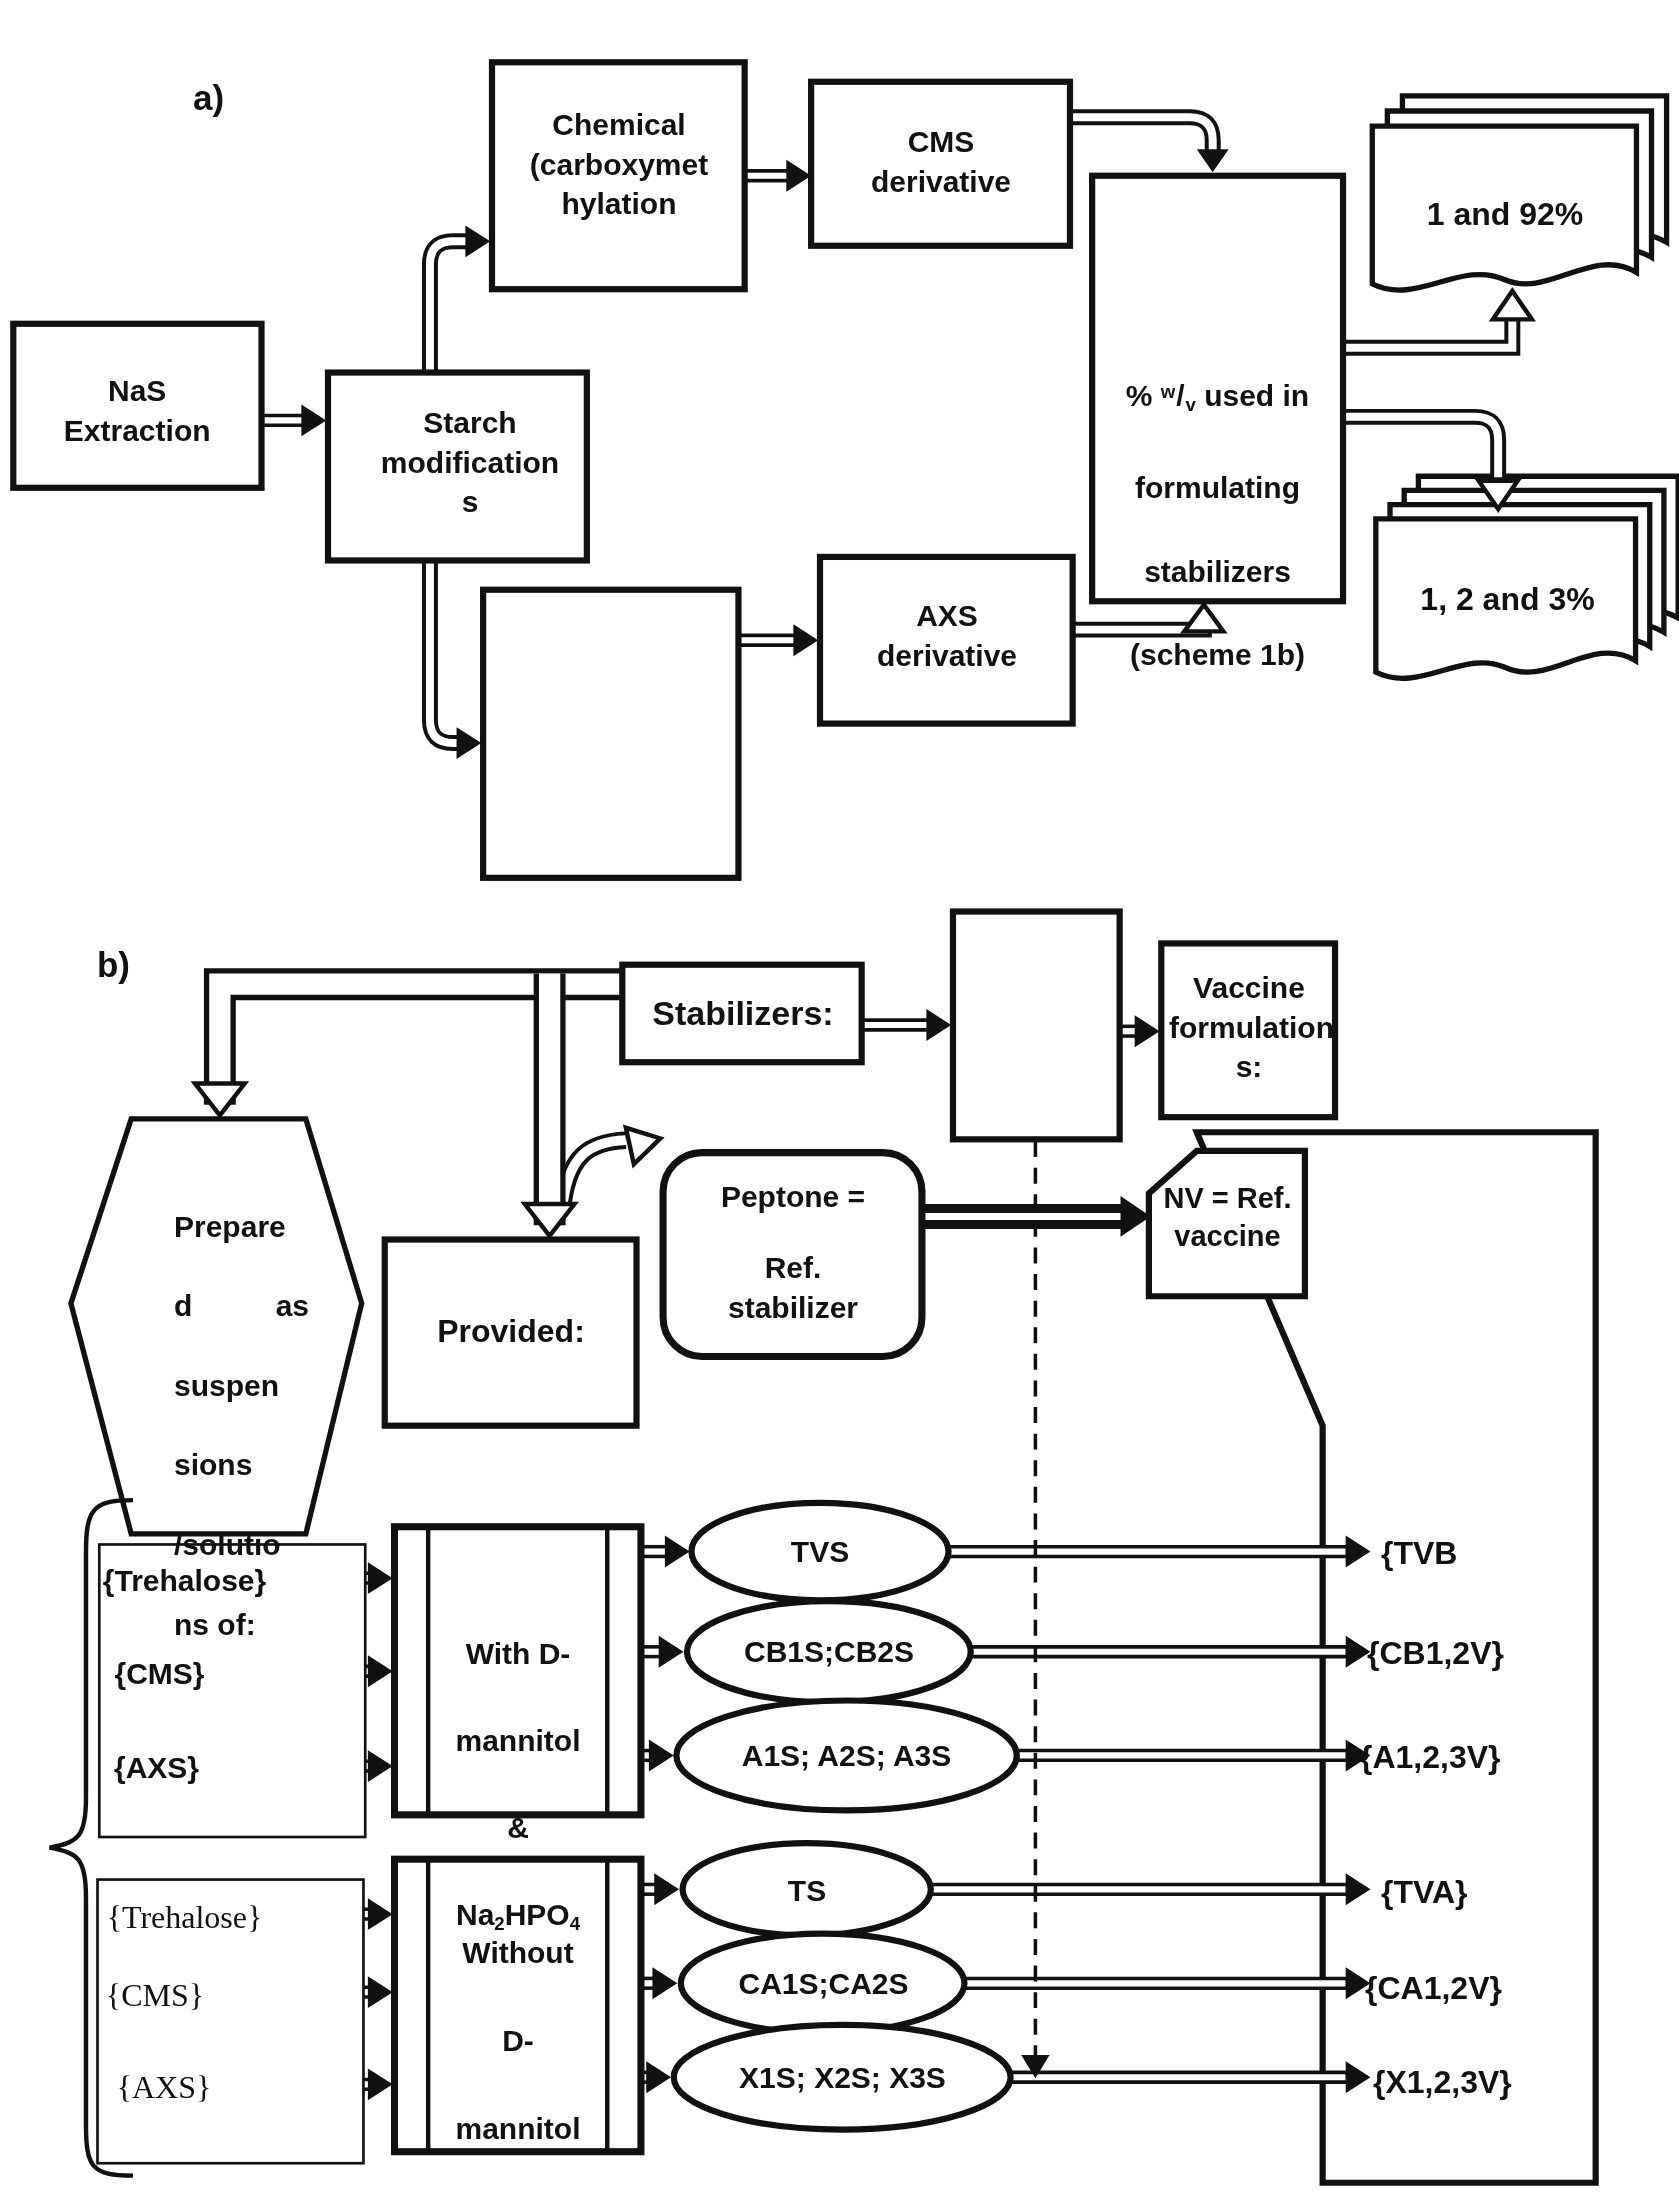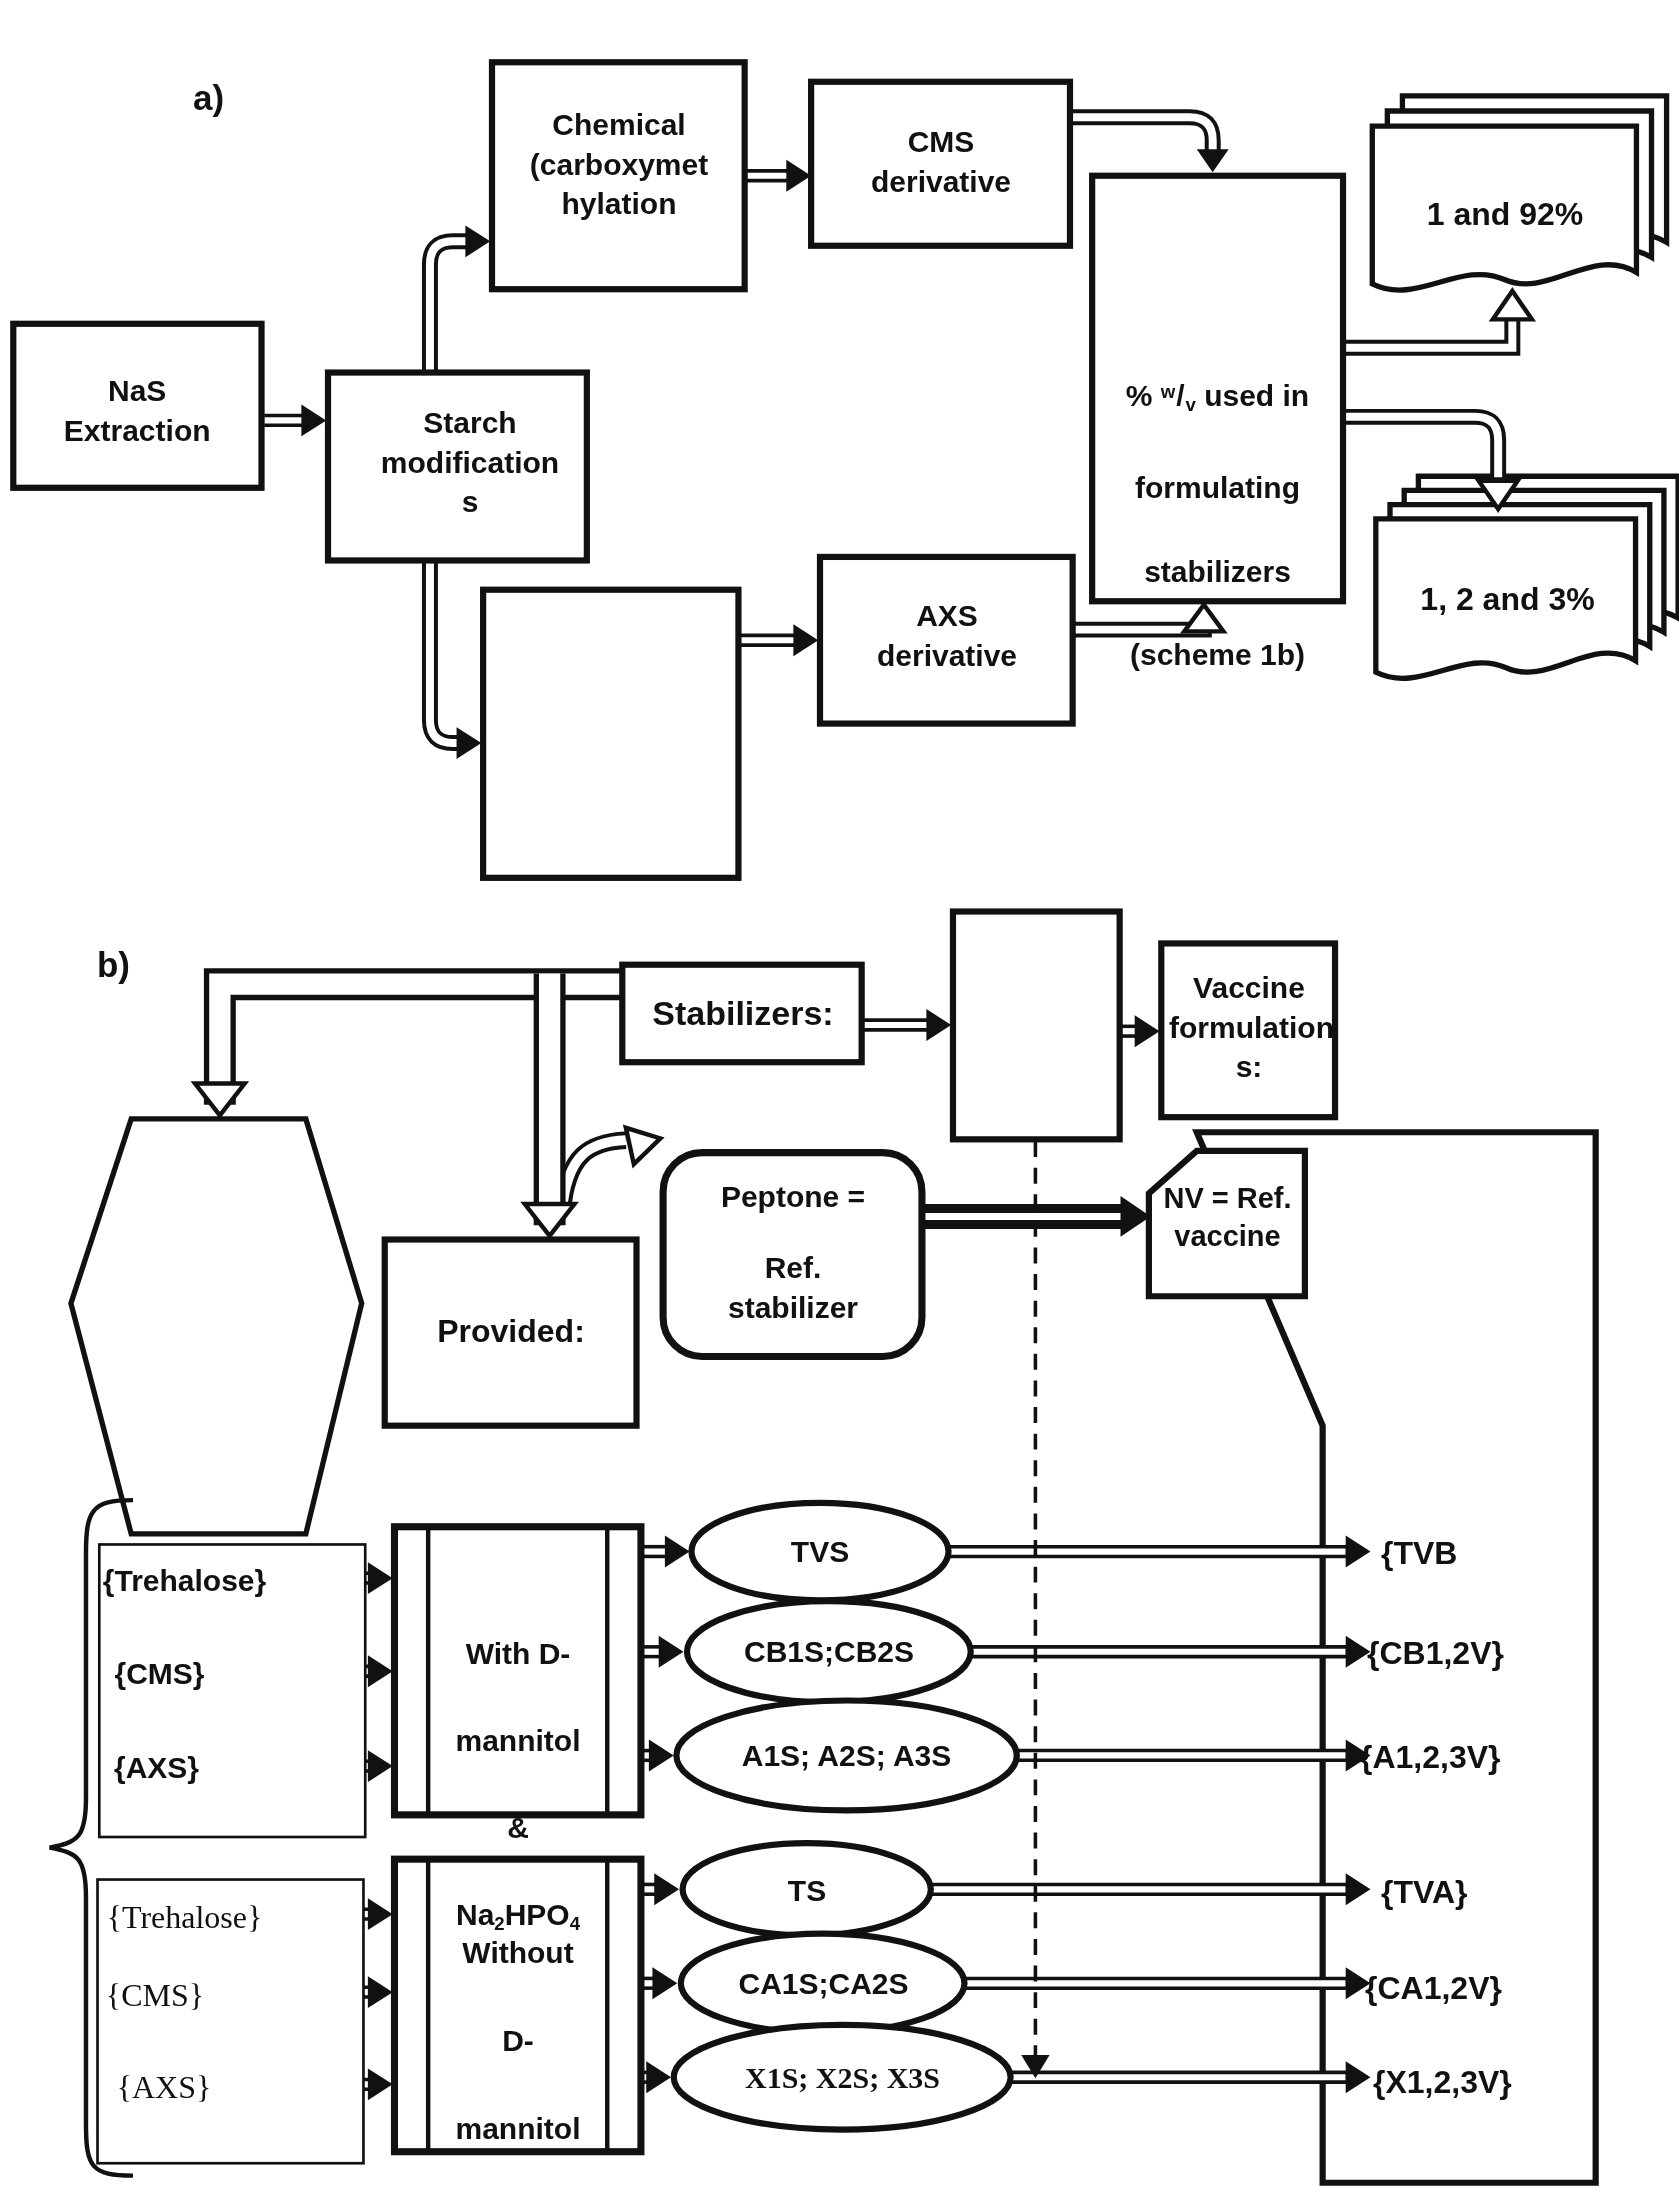--- a/index.html
+++ b/index.html
@@ -223,20 +223,28 @@
 
   <div class="t" style="left:1414px;top:193px;width:182px;font-size:32px;">1 and 92%</div>
   <div class="t" style="left:1401px;top:578px;width:213px;font-size:32px;">1, 2 and 3%</div>
 
   <div class="t" style="left:78px;top:942px;width:71px;font-size:35px;">b)</div>
   <div class="t" style="left:630px;top:991px;width:226px;font-size:34px;">Stabilizers:</div>
   <div class="t" style="left:1169px;top:968px;width:160px;font-size:30px;">Vaccine
 formulation
 s:</div>
 
+  <div class="t hexlines" style="left:174px;top:1167px;width:135px;font-size:30px;">
+    <div>Prepare</div>
+    <div class="jl">d as</div>
+    <div>suspen</div>
+    <div>sions</div>
+    <div>/solutio</div>
+    <div>ns of:</div>
+  </div>
 
   <div class="t" style="left:392px;top:1310px;width:238px;font-size:32px;">Provided:</div>
 
   <div class="t" style="left:674px;top:1177px;width:238px;font-size:30px;">Peptone =</div>
   <div class="t" style="left:674px;top:1248px;width:238px;font-size:30px;">Ref.
 stabilizer</div>
 
   <div class="t" style="left:1154px;top:1179px;width:147px;font-size:29px;">NV = Ref.
 vaccine</div>
 
@@ -266,20 +274,20 @@
   <div class="t stack" style="left:433px;top:1887px;width:170px;font-size:30px;line-height:44px;">
     <div>Without</div>
     <div>D-</div>
     <div>mannitol</div>
     <div>&amp;</div>
     
   </div>
 
   <div class="t" style="left:745px;top:1871px;width:124px;font-size:30px;">TS</div>
   <div class="t" style="left:708px;top:1964px;width:231px;font-size:30px;">CA1S;CA2S</div>
-  <div class="t" style="left:696px;top:2058px;width:293px;font-size:30px;font-family:Liberation Serif, serif;">X1S; X2S; X3S</div>
+  <div class="t" style="left:696px;top:2058px;width:293px;font-size:30px;">X1S; X2S; X3S</div>
 
   <div class="t left" style="left:1381px;top:1871px;width:151px;font-size:32px;">{TVA}</div>
   <div class="t left" style="left:1365px;top:1967px;width:191px;font-size:32px;">{CA1,2V}</div>
   <div class="t left" style="left:1373px;top:2061px;width:199px;font-size:32px;">{X1,2,3V}</div>
 
 </div>
 
 
 </body></html>

